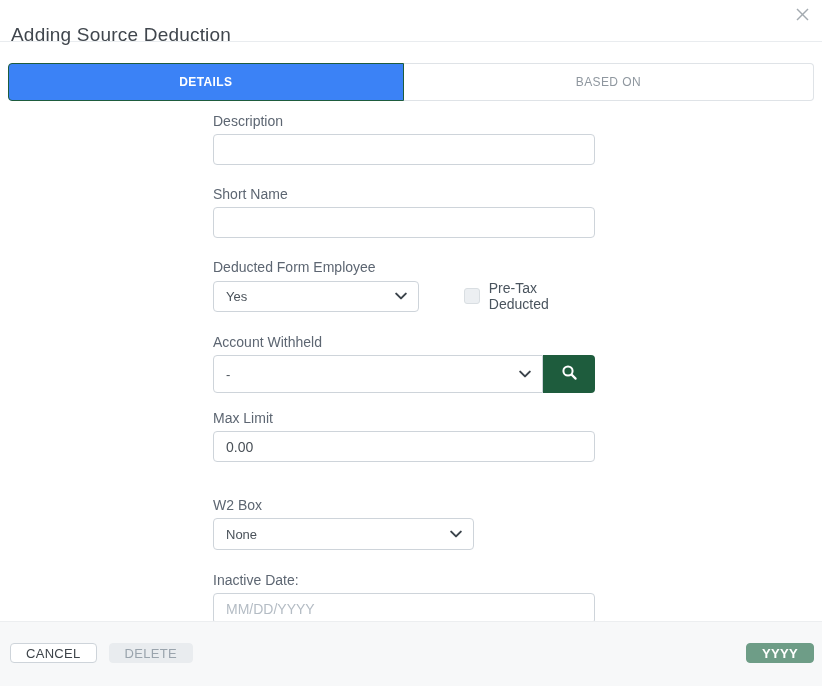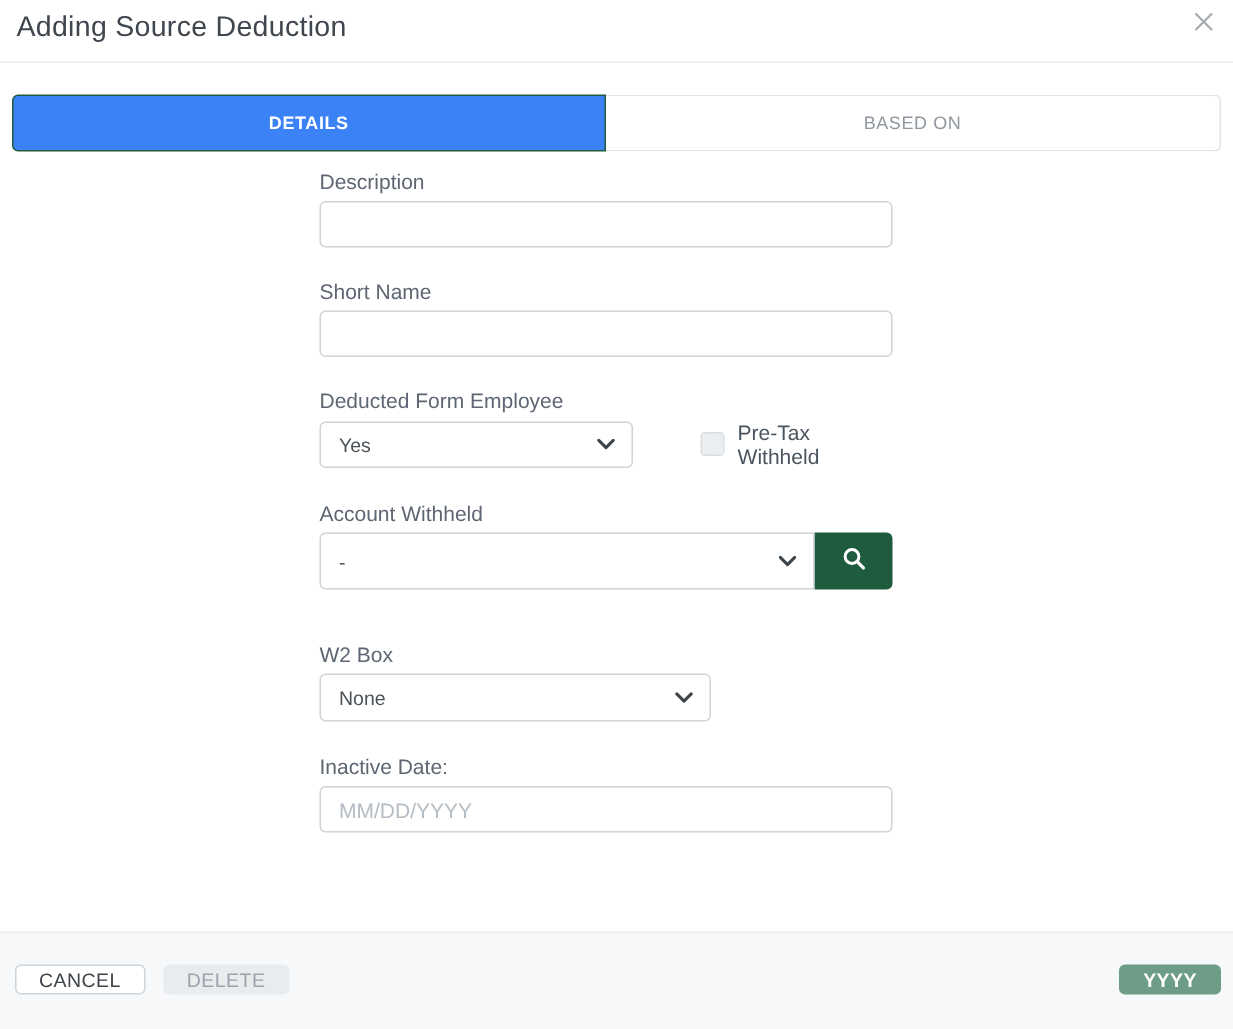--- a/index.html
+++ b/index.html
@@ -4,21 +4,21 @@
 <style>
   * { margin:0; padding:0; box-sizing:border-box; }
   html,body { width:822px; height:686px; }
   body {
     font-family:"Liberation Sans","DejaVu Sans",sans-serif;
     background:#ffffff; color:#40464d; position:relative; overflow:hidden;
   }
   
   .modal-header {
     height:42px; border-bottom:1px solid #e9ecef;
-    display:flex; align-items:flex-start; padding:8px 12px 0 11px; position:relative;
+    display:flex; align-items:flex-start; padding:24px 12px 0 11px; position:relative;
   }
   .modal-title { font-size:19px; font-weight:400; color:#40464d; letter-spacing:.2px; }
   .close-btn {
     position:absolute; top:4px; right:8px; width:24px; height:24px;
     background:none; border:none; cursor:pointer; display:flex; align-items:center; justify-content:center;
   }
   
   .tab-bar { margin:21px 8px 0 8px; height:38px; display:flex; border-radius:4px; }
   .tab {
     display:flex; align-items:center; justify-content:center;
@@ -122,21 +122,21 @@
         <div class="sel sel-deducted">
           <span>Yes</span>
           <span class="chev">
             <svg width="12" height="8" viewBox="0 0 12 8">
                 <path d="M1.2 1.6 L6 6.4 L10.8 1.6" stroke="#3b434b" stroke-width="2" fill="none" stroke-linecap="round" stroke-linejoin="round"></path>
               </svg>
           </span>
         </div>
         <div class="chk-group">
           <span class="checkbox"></span>
-          <span class="chk-label">Pre-Tax Withheld</span>
+          <span class="chk-label">Pre-Tax Deducted</span>
         </div>
       </div>
     </div>
 
     <div class="mt-23">
       <label class="field-label">Account Withheld</label>
       <div class="account-row">
         <div class="sel sel-account">
           <span>-</span>
           <span class="chev">
@@ -149,20 +149,24 @@
           <span>
             <svg width="17" height="17" viewBox="0 0 17 17">
               <circle cx="7" cy="7" r="4.6" stroke="#ffffff" stroke-width="2" fill="none"></circle>
               <line x1="10.6" y1="10.6" x2="14.6" y2="14.6" stroke="#ffffff" stroke-width="2.2" stroke-linecap="round"></line>
             </svg>
           </span>
         </button>
       </div>
     </div>
 
+    <div class="mt-18">
+      <label class="field-label">Max Limit</label>
+      <input class="text-input" type="text" value="0.00" style="">
+    </div>
 
     <div class="mt-36">
       <label class="field-label">W2 Box</label>
       <div class="sel sel-w2">
         <span>None</span>
         <span class="chev">
           <svg width="12" height="8" viewBox="0 0 12 8">
               <path d="M1.2 1.6 L6 6.4 L10.8 1.6" stroke="#3b434b" stroke-width="2" fill="none" stroke-linecap="round" stroke-linejoin="round"></path>
             </svg>
         </span>

